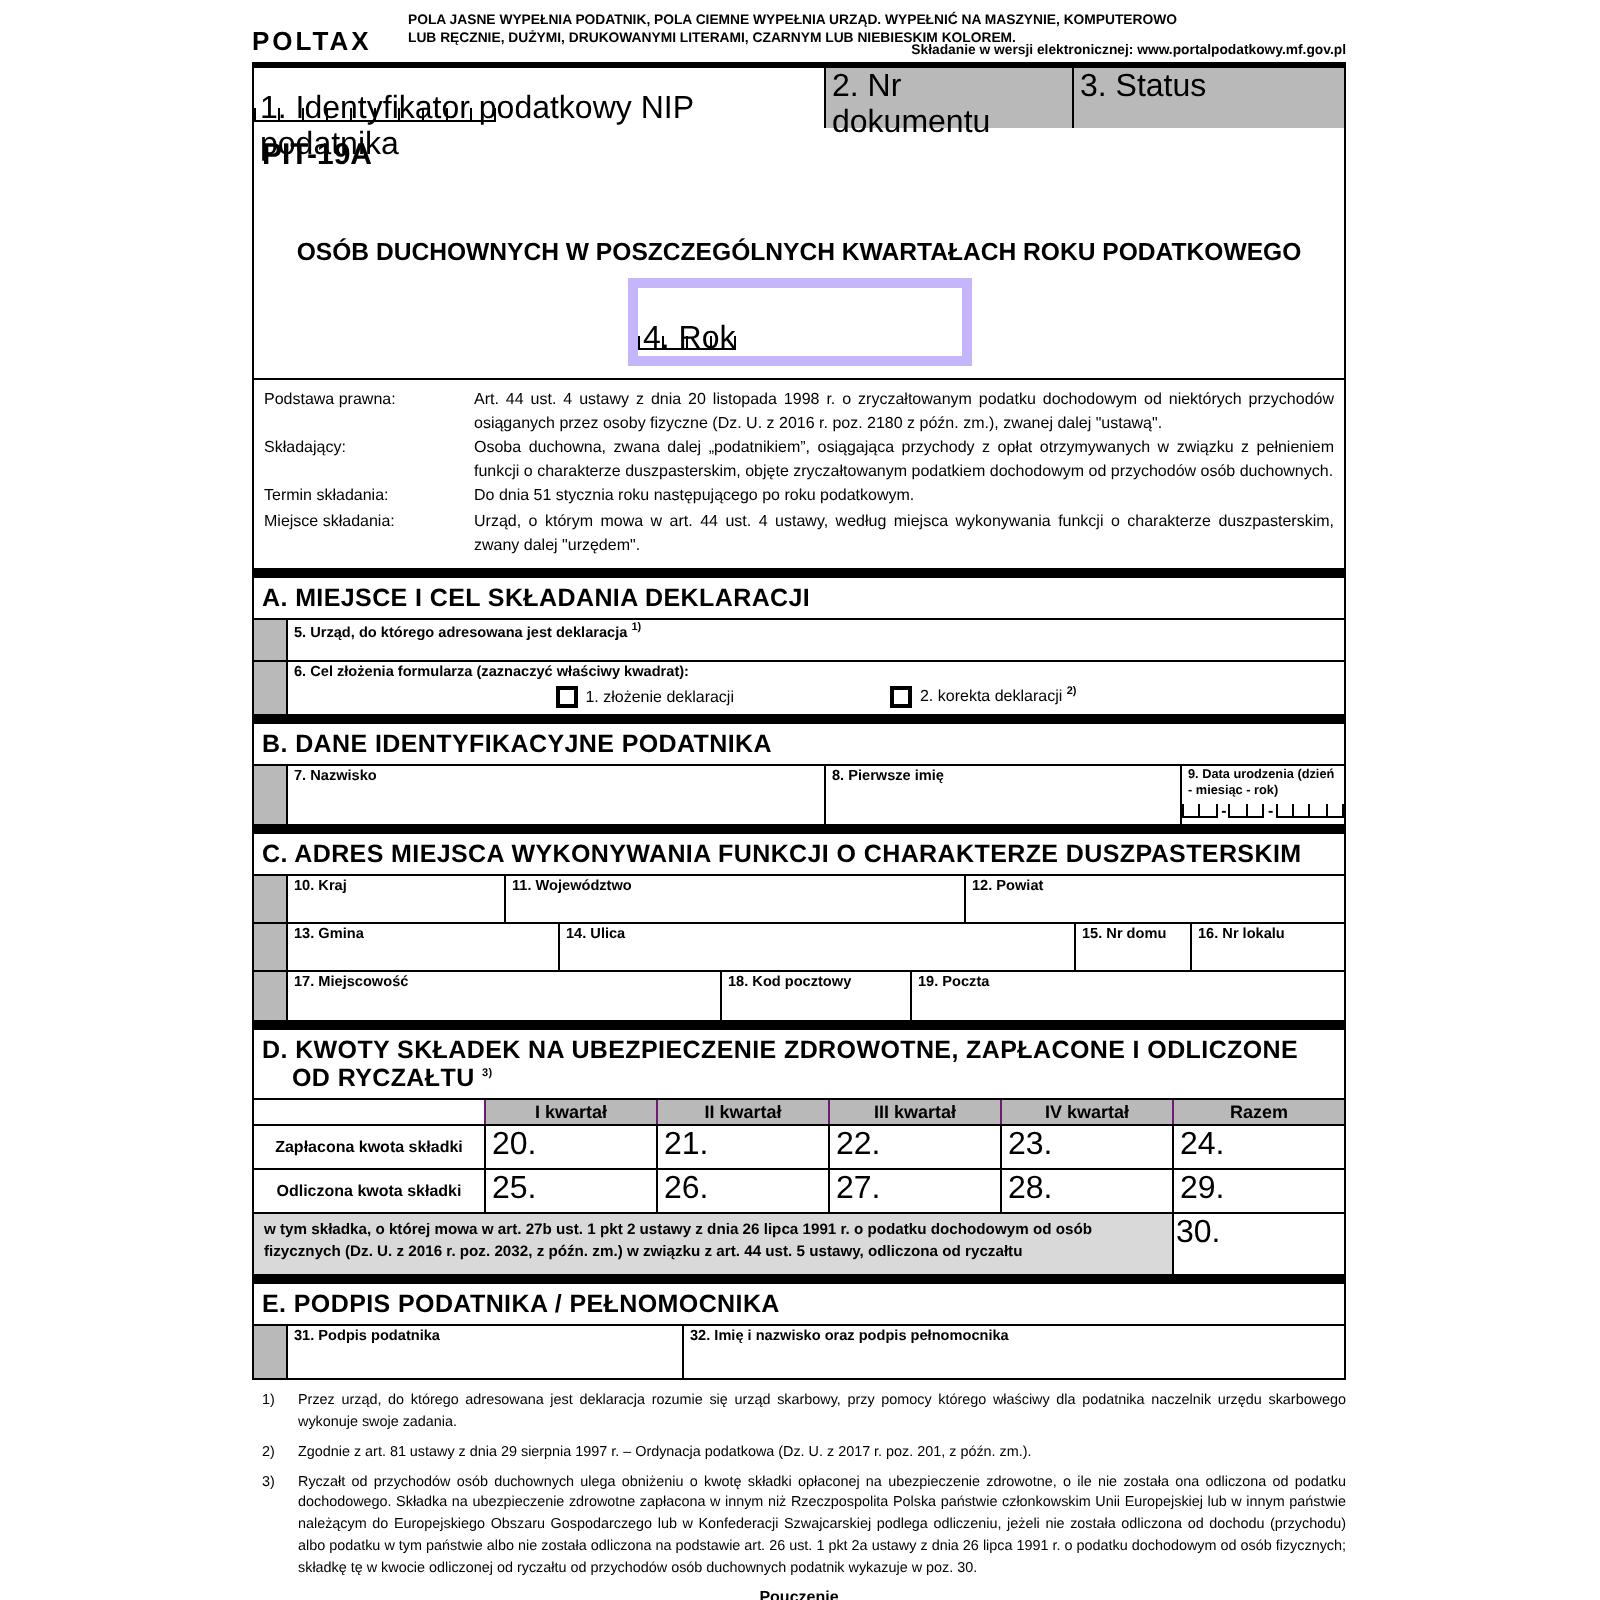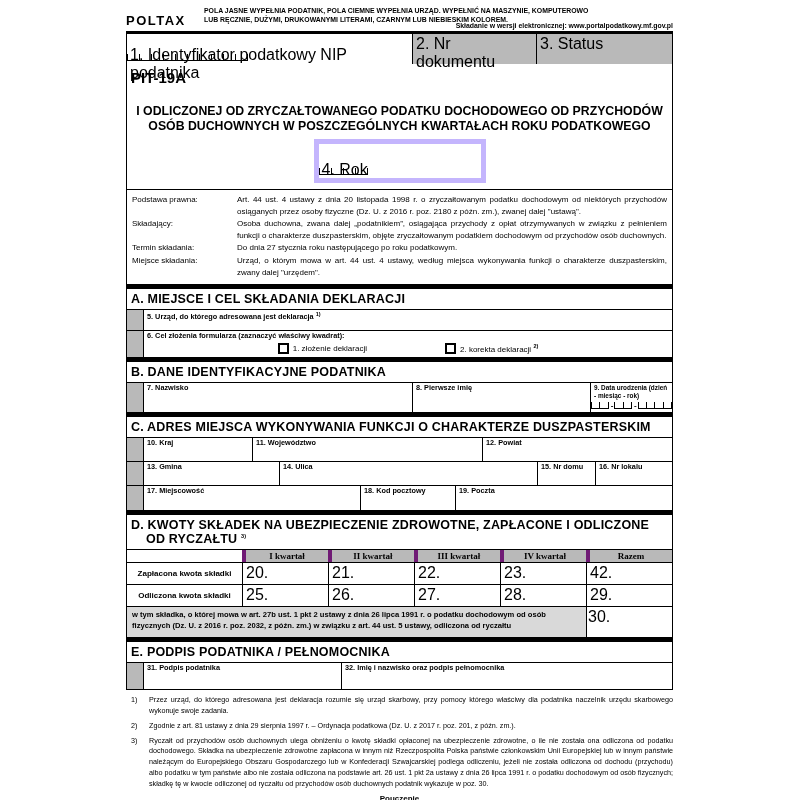--- a/index.html
+++ b/index.html
@@ -61,21 +61,21 @@
   
   .r5 { min-height:21px; }
   .r6 { min-height:27px; }
   .cbline { display:flex; justify-content:center; gap:78px; margin-top:2px; }
   .cbitem { display:flex; align-items:center; gap:4px; font-size:8px; }
   .cb { width:11px; height:11px; border:2px solid #000; background:#fff; display:inline-block; }
 
   
   .dhead-row { display:flex; border-top:1px solid #000; height:13px; }
   .dlab-h { width:115px; flex:none; }
-  .dcol-h { flex:1; background:#b9b9b9; border-left:4px solid #701a75; font-size:9px; font-weight:bold; text-align:center; line-height:13px;font-family:Liberation Serif, serif; }
+  .dcol-h { flex:1; background:#b9b9b9; border-left:1px solid #701a75; font-size:9px; font-weight:bold; text-align:center; line-height:13px; }
   .drow { display:flex; border-top:1px solid #000; height:22px; }
   .dlab { width:115px; flex:none; display:flex; align-items:center; justify-content:center; font-size:8px; font-weight:bold; }
   .dcell { flex:1; border-left:1px solid #000; position:relative; padding:1px 3px; }
   .r30 { display:flex; border-top:1px solid #000; min-height:31px; }
   .r30text { flex:1; background:#d9d9d9; font-size:7.6px; font-weight:bold; line-height:1.45; padding:2px 5px; }
   .r30cell { width:86px; flex:none; border-left:1px solid #000; position:relative; padding:1px 1px; }
 
   
   .r31 { min-height:27px; }
   .c31 { width:197px; flex:none; }
@@ -125,21 +125,21 @@
           <span class="lbl">2. Nr dokumentu</span>
         </div>
         <div class="id-status">
           <span class="lbl">3. Status</span>
         </div>
       </div>
 
       <div class="code">PIT-19A</div>
       <div class="decl">
         <br>
-        <span>I ODLICZONEJ OD ZRYCZAŁTOWANEGO PODATKU DOCHODOWEGO OD PRZYCHODÓW</span><br>
+        <br>
         <span>OSÓB DUCHOWNYCH W POSZCZEGÓLNYCH KWARTAŁACH ROKU PODATKOWEGO</span>
       </div>
       <div class="rokwrap">
         <div class="rokbox">
           <span class="lbl">4. Rok</span>
           <span class="comb comb-center">
               <i></i>
               <i></i>
               <i></i>
               <i></i>
@@ -151,21 +151,21 @@
         <div class="lrow">
           <div class="lterm">Podstawa prawna:</div>
           <div class="ldesc">Art. 44 ust. 4 ustawy z dnia 20 listopada 1998 r. o zryczałtowanym podatku dochodowym od niektórych przychodów osiąganych przez osoby fizyczne (Dz. U. z 2016 r. poz. 2180 z późn. zm.), zwanej dalej "ustawą".</div>
         </div>
         <div class="lrow">
           <div class="lterm">Składający:</div>
           <div class="ldesc">Osoba duchowna, zwana dalej „podatnikiem”, osiągająca przychody z opłat otrzymywanych w związku z pełnieniem funkcji o charakterze duszpasterskim, objęte zryczałtowanym podatkiem dochodowym od przychodów osób duchownych.</div>
         </div>
         <div class="lrow">
           <div class="lterm">Termin składania:</div>
-          <div class="ldesc">Do dnia 27 stycznia roku następującego po roku podatkowym.</div>
+          <div class="ldesc">Do dnia 51 stycznia roku następującego po roku podatkowym.</div>
         </div>
         <div class="lrow">
           <div class="lterm">Miejsce składania:</div>
           <div class="ldesc">Urząd, o którym mowa w art. 44 ust. 4 ustawy, według miejsca wykonywania funkcji o charakterze duszpasterskim, zwany dalej "urzędem".</div>
         </div>
       </div>
 
       <div class="hbar"></div>
       <div class="shead">A. MIEJSCE I CEL SKŁADANIA DEKLARACJI</div>
       <div class="frow r5">
@@ -272,21 +272,21 @@
         <div class="dcol-h">III kwartał</div>
         <div class="dcol-h">IV kwartał</div>
         <div class="dcol-h">Razem</div>
       </div>
       <div class="drow">
         <div class="dlab">Zapłacona kwota składki</div>
         <div class="dcell"><span class="lbl">20.</span></div>
         <div class="dcell"><span class="lbl">21.</span></div>
         <div class="dcell"><span class="lbl">22.</span></div>
         <div class="dcell"><span class="lbl">23.</span></div>
-        <div class="dcell"><span class="lbl">42.</span></div>
+        <div class="dcell"><span class="lbl">24.</span></div>
       </div>
       <div class="drow">
         <div class="dlab">Odliczona kwota składki</div>
         <div class="dcell"><span class="lbl">25.</span></div>
         <div class="dcell"><span class="lbl">26.</span></div>
         <div class="dcell"><span class="lbl">27.</span></div>
         <div class="dcell"><span class="lbl">28.</span></div>
         <div class="dcell"><span class="lbl">29.</span></div>
       </div>
       <div class="r30">

